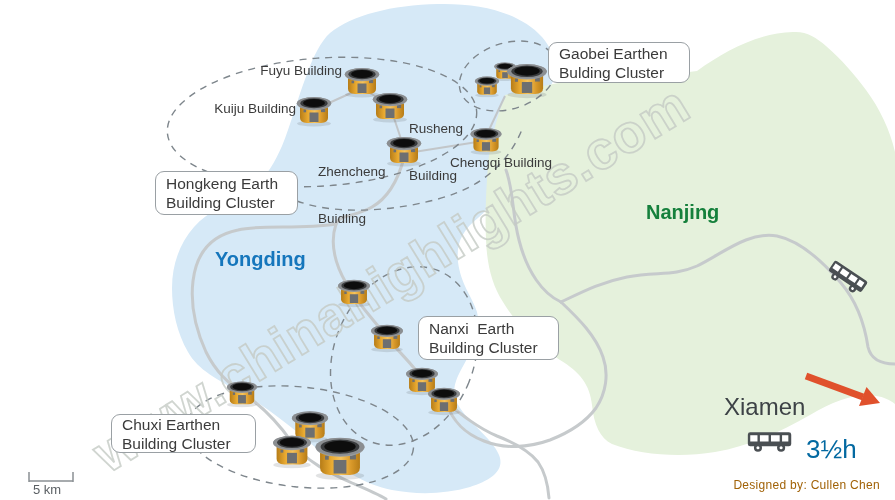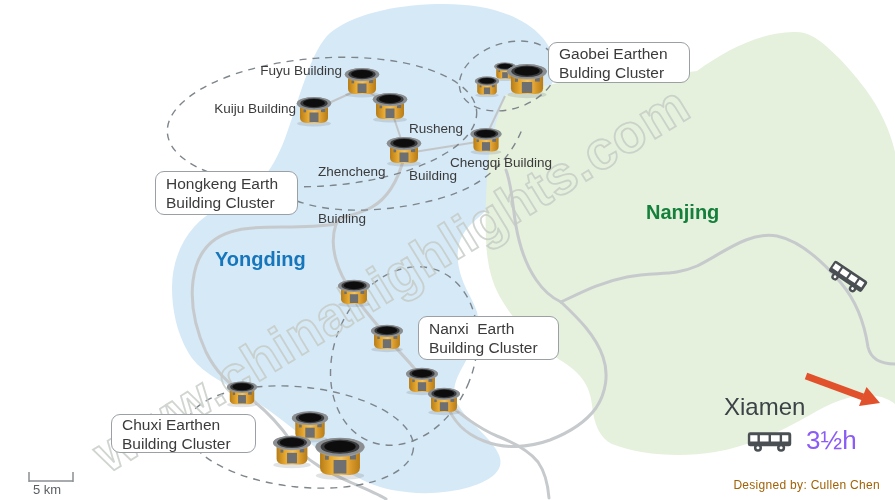--- a/index.html
+++ b/index.html
@@ -18,21 +18,21 @@
   .lbl-zhencheng{left:318px;top:133px;}
   .lbl-chengqi{left:450px;top:155px;}
   .cluster-box{position:absolute;background:#fff;border:1.5px solid #9aa0a4;border-radius:9px;
       color:#3b3b3b;font-size:15.5px;line-height:19px;display:flex;flex-direction:column;
       justify-content:center;padding:2px 10px;box-sizing:border-box;white-space:pre;}
   .box-gaobei{left:548px;top:42px;width:142px;height:41px;}
   .box-hongkeng{left:155px;top:163px;width:143px;height:44px;margin-top:8px;}
   .box-nanxi{left:418px;top:316px;width:141px;height:44px;}
   .box-chuxi{left:111px;top:414px;width:145px;height:39px;}
   .xiamen-label{left:724px;top:393px;font-size:24px;color:#3d4246;}
-  .duration-label{left:806px;top:425px;font-size:26px;color:#8b5cf6;text-align:center;}
+  .duration-label{left:806px;top:434px;font-size:26px;color:#0369a1;text-align:center;}
   .scale-label{left:33px;top:452px;font-size:13px;color:#5a5f63;margin-top:30px;}
   .credit{right:15px;top:478px;font-size:12px;color:#a16207;letter-spacing:.3px;}
 </style>
 </head>
 <body>
 
 <div id="stage">
 
   <svg class="maplayer" width="895" height="500" viewBox="0 0 895 500">
     <defs>

